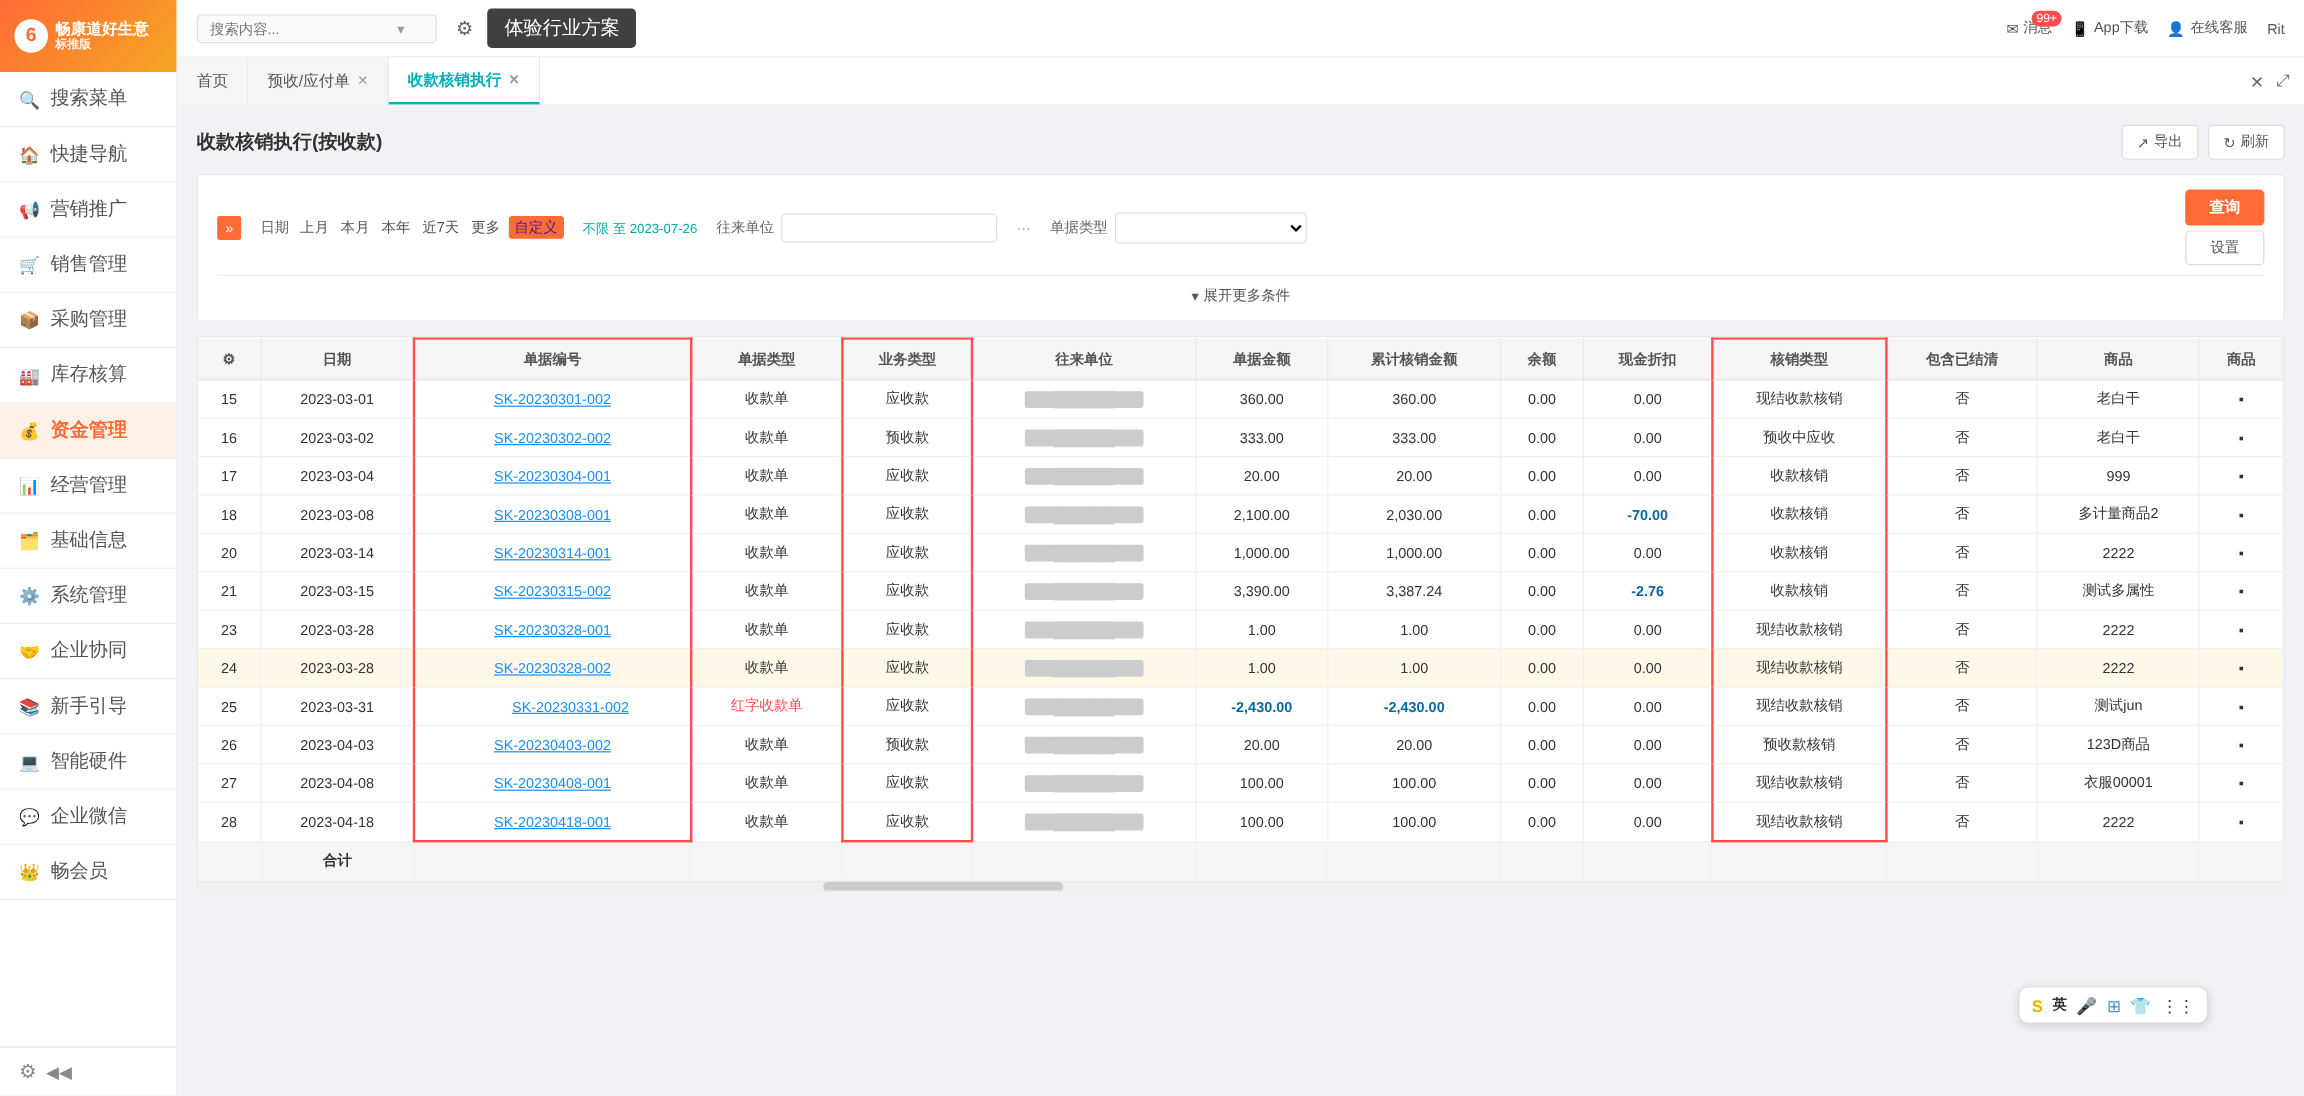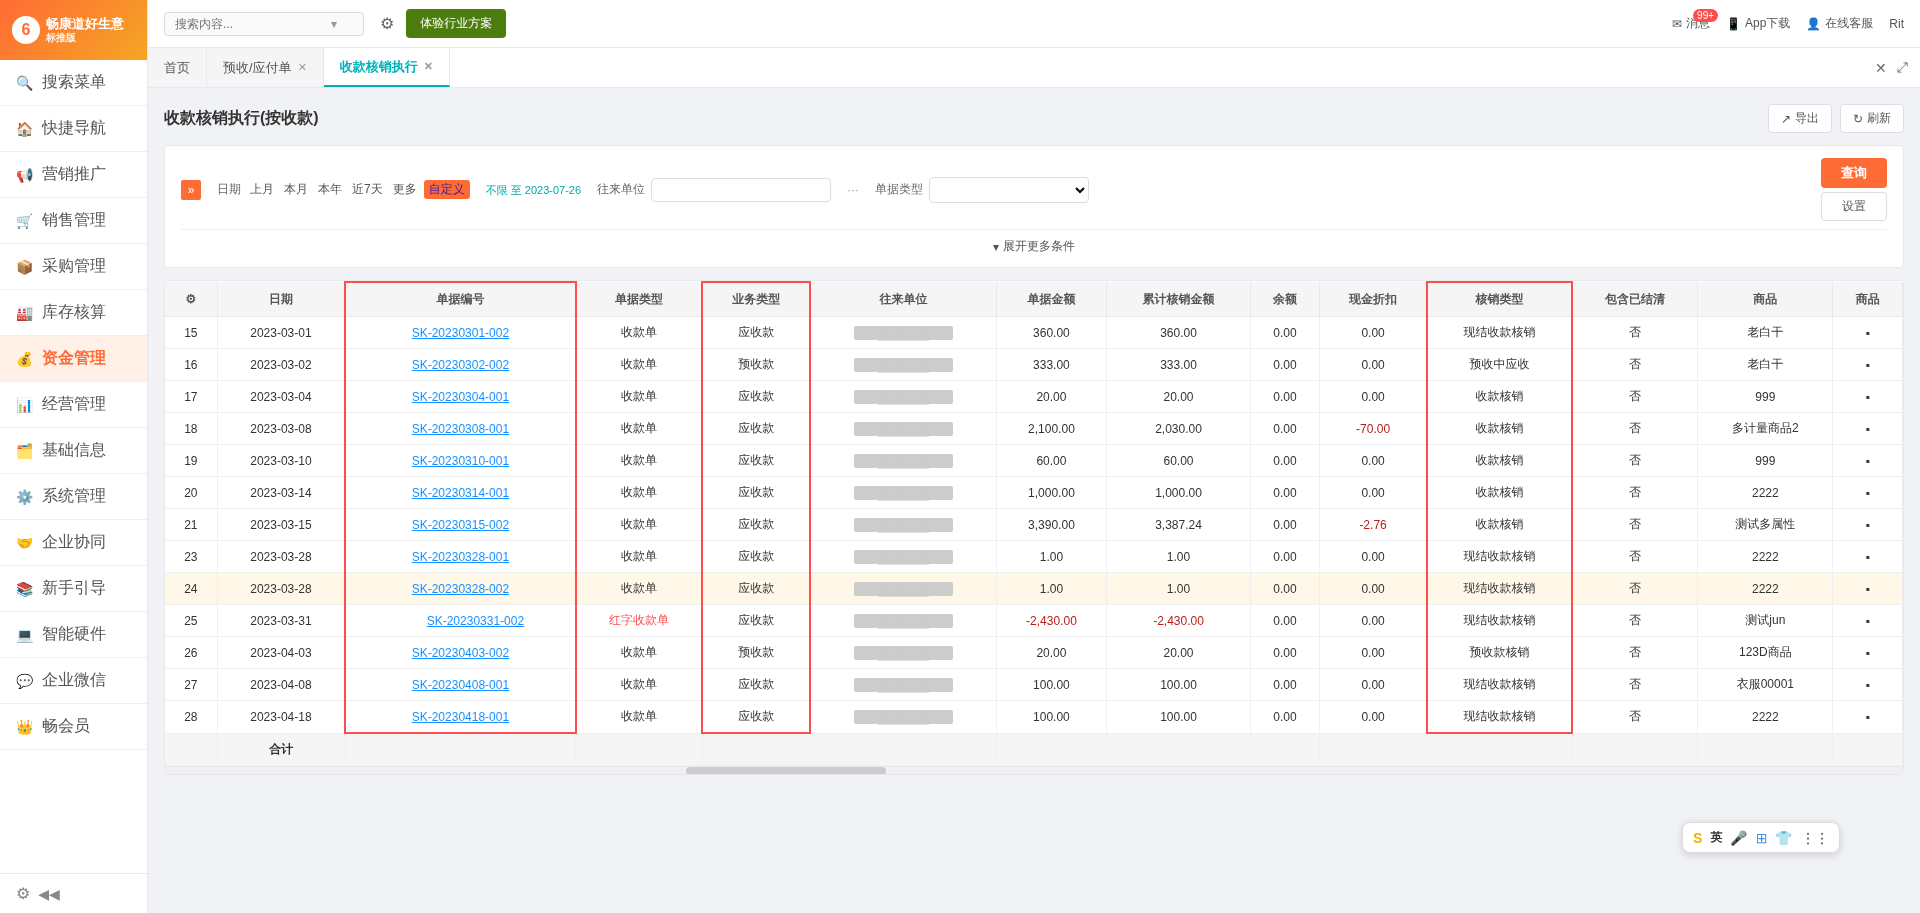--- a/index.html
+++ b/index.html
@@ -85,26 +85,26 @@
     .topbar-search input {
       border: none;
       background: transparent;
       font-size: 12px;
       outline: none;
       width: 150px;
     }
     .topbar-dropdown { color: #999; margin-left: 6px; cursor: pointer; }
     .topbar-gear { color: #666; font-size: 16px; cursor: pointer; margin-left: 4px; }
     .btn-orange {
-      background: #4d7c0f;
+      background: #404040;
       color: #fff;
       border: none;
       border-radius: 4px;
       padding: 6px 14px;
-      font-size: 12px;
+      font-size: 16px;
       cursor: pointer;
     }
     .topbar-right { margin-left: auto; display: flex; align-items: center; gap: 16px; color: #555; font-size: 12px; }
     .topbar-right .notif { position: relative; cursor: pointer; }
     .notif-badge {
       position: absolute;
       top: -6px;
       right: -8px;
       background: #ff4d4f;
       color: #fff;
@@ -253,21 +253,21 @@
       padding: 7px 10px;
       text-align: center;
       border-bottom: 1px solid #f0f0f0;
       border-right: 1px solid #f0f0f0;
       color: #333;
       white-space: nowrap;
     }
     tr.highlighted td { background: #fff8e8; }
     .link-text { color: #1890ff; cursor: pointer; text-decoration: underline; }
     .red-text { color: #ff4d4f; }
-    .neg-text { color: #b91c1c; }
+    .neg-text { color: #0369a1; font-weight: bold; }
     .footer-row td { background: #f5f5f5; font-weight: bold; }
     .scrollbar-area {
       height: 8px;
       background: #f0f0f0;
       position: relative;
       border-top: 1px solid #e8e8e8;
     }
     .scrollbar-thumb {
       position: absolute;
       height: 8px;
@@ -563,36 +563,20 @@
                 <td>2,100.00</td>
                 <td>2,030.00</td>
                 <td>0.00</td>
                 <td class="neg-text">-70.00</td>
                 <td style="border-left: 2px solid rgb(255, 77, 79); border-right: 2px solid rgb(255, 77, 79);">收款核销</td>
                 <td>否</td>
                 <td>多计量商品2</td>
                 <td>▪</td>
               </tr>
               <tr>
-                <td>19</td>
-                <td>2023-03-10</td>
-                <td style="border-left: 2px solid rgb(255, 77, 79); border-right: 2px solid rgb(255, 77, 79);"><a class="link-text">SK-20230310-001</a></td>
-                <td>收款单</td>
-                <td style="border-left: 2px solid rgb(255, 77, 79); border-right: 2px solid rgb(255, 77, 79);">应收款</td>
-                <td><span style="background:#ccc;color:#ccc;border-radius:2px;padding:0 24px;user-select:none;">██████</span></td>
-                <td>60.00</td>
-                <td>60.00</td>
-                <td>0.00</td>
-                <td>0.00</td>
-                <td style="border-left: 2px solid rgb(255, 77, 79); border-right: 2px solid rgb(255, 77, 79);">收款核销</td>
-                <td>否</td>
-                <td>999</td>
-                <td>▪</td>
-              </tr>
-              <tr>
                 <td>20</td>
                 <td>2023-03-14</td>
                 <td style="border-left: 2px solid rgb(255, 77, 79); border-right: 2px solid rgb(255, 77, 79);"><a class="link-text">SK-20230314-001</a></td>
                 <td>收款单</td>
                 <td style="border-left: 2px solid rgb(255, 77, 79); border-right: 2px solid rgb(255, 77, 79);">应收款</td>
                 <td><span style="background:#ccc;color:#ccc;border-radius:2px;padding:0 24px;user-select:none;">██████</span></td>
                 <td>1,000.00</td>
                 <td>1,000.00</td>
                 <td>0.00</td>
                 <td>0.00</td>

